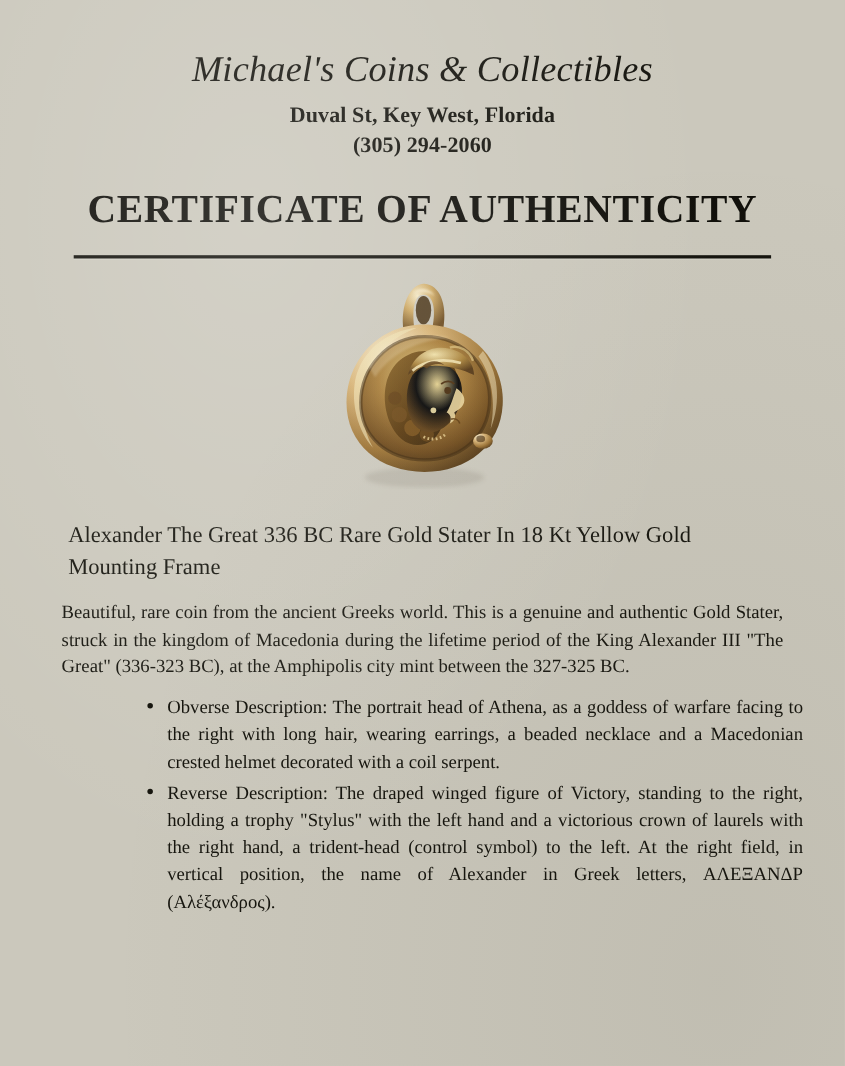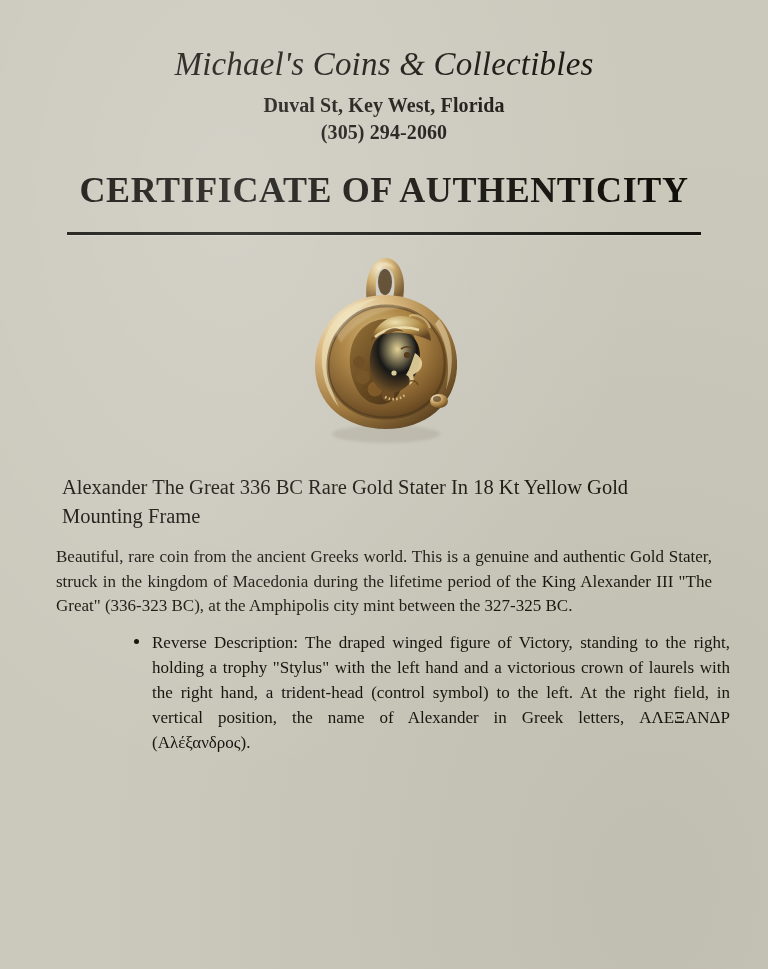--- a/index.html
+++ b/index.html
@@ -206,16 +206,17 @@
 
       <path d="M46 84 C60 62 92 52 120 58 C92 60 66 72 52 94 Z" fill="#fff6da" opacity="0.22" filter="url(#soft)"></path>
     </svg>
   </div>
 
   <div class="item-title">Alexander The Great 336 BC Rare Gold Stater In 18 Kt Yellow Gold Mounting Frame</div>
 
   <div class="desc">Beautiful, rare coin from the ancient Greeks world. This is a genuine and authentic Gold Stater, struck in the kingdom of Macedonia during the lifetime period of the King Alexander III "The Great" (336-323 BC), at the Amphipolis city mint between the 327-325 BC.</div>
 
   <ul class="bullets">
+    <li>Obverse Description: The portrait head of Athena, as a goddess of warfare facing to the right with long hair, wearing earrings, a beaded necklace and a Macedonian crested helmet decorated with a coil serpent.</li>
     <li>Reverse Description: The draped winged figure of Victory, standing to the right, holding a trophy "Stylus" with the left hand and a victorious crown of laurels with the right hand, a trident-head (control symbol) to the left. At the right field, in vertical position, the name of Alexander in Greek letters, ΑΛΕΞΑΝΔΡ (Αλέξανδρος).</li>
   </ul>
 
 </div>
 
 </body></html>

